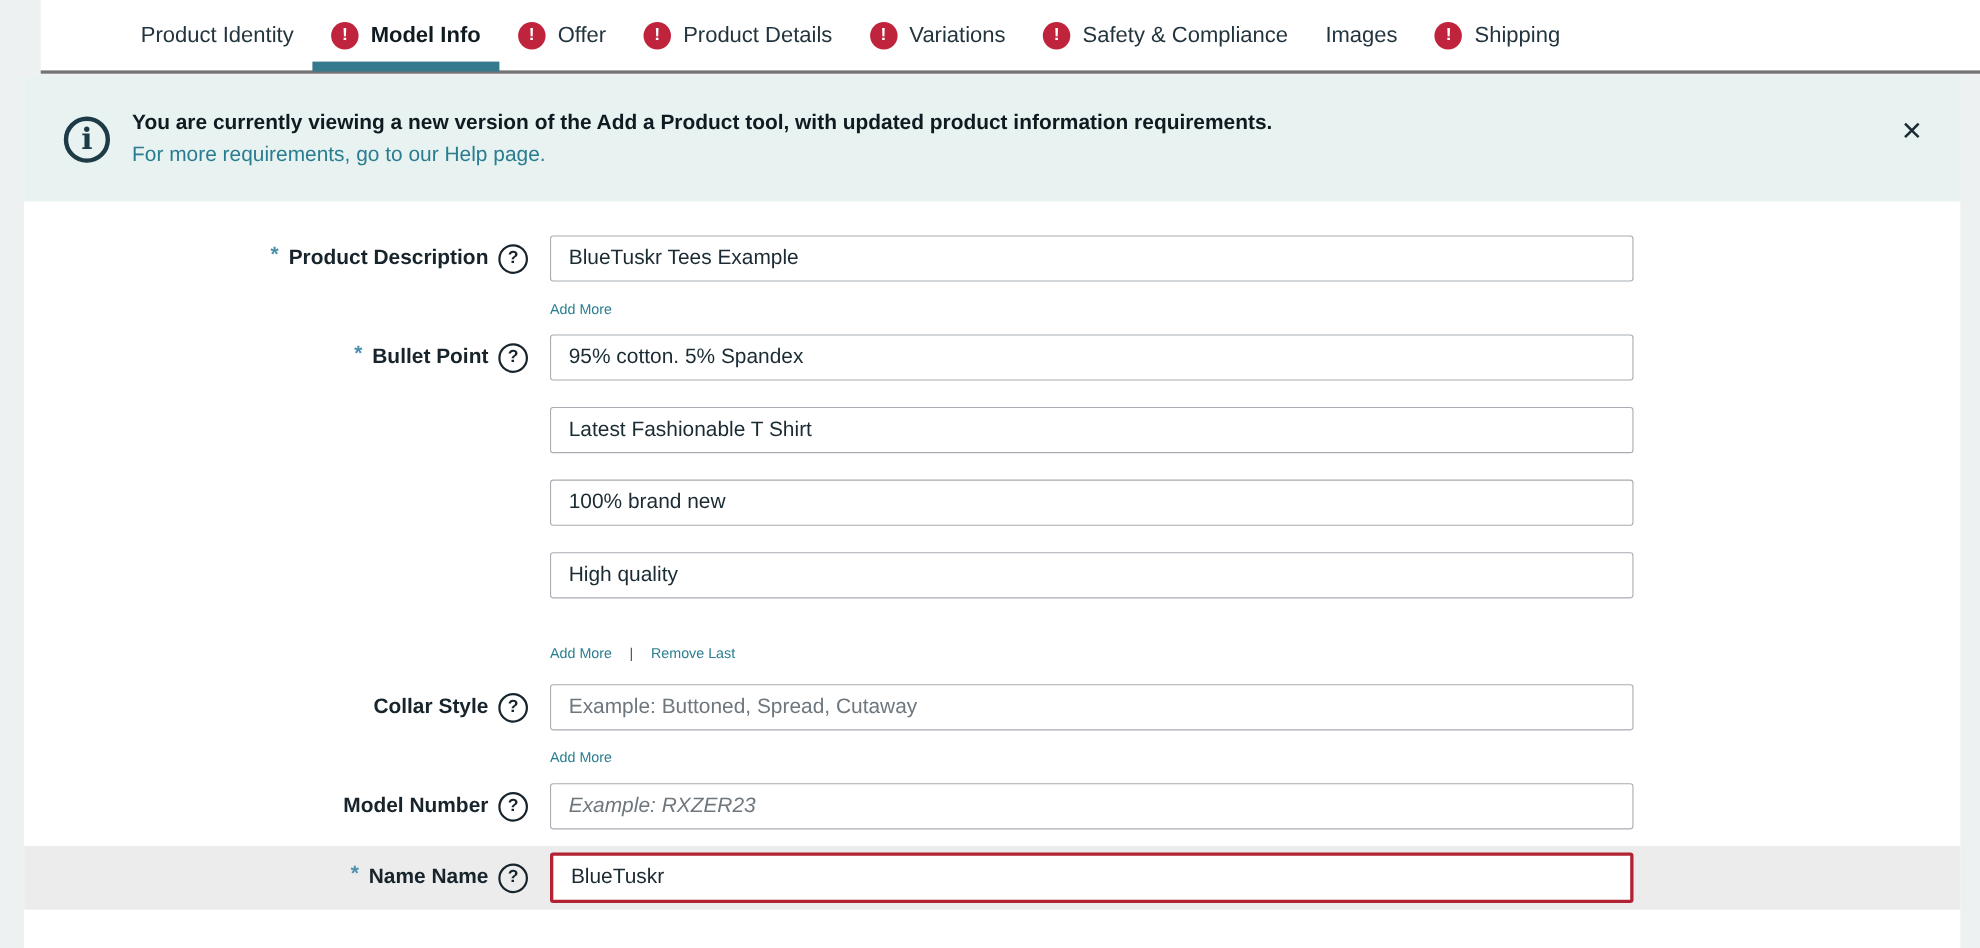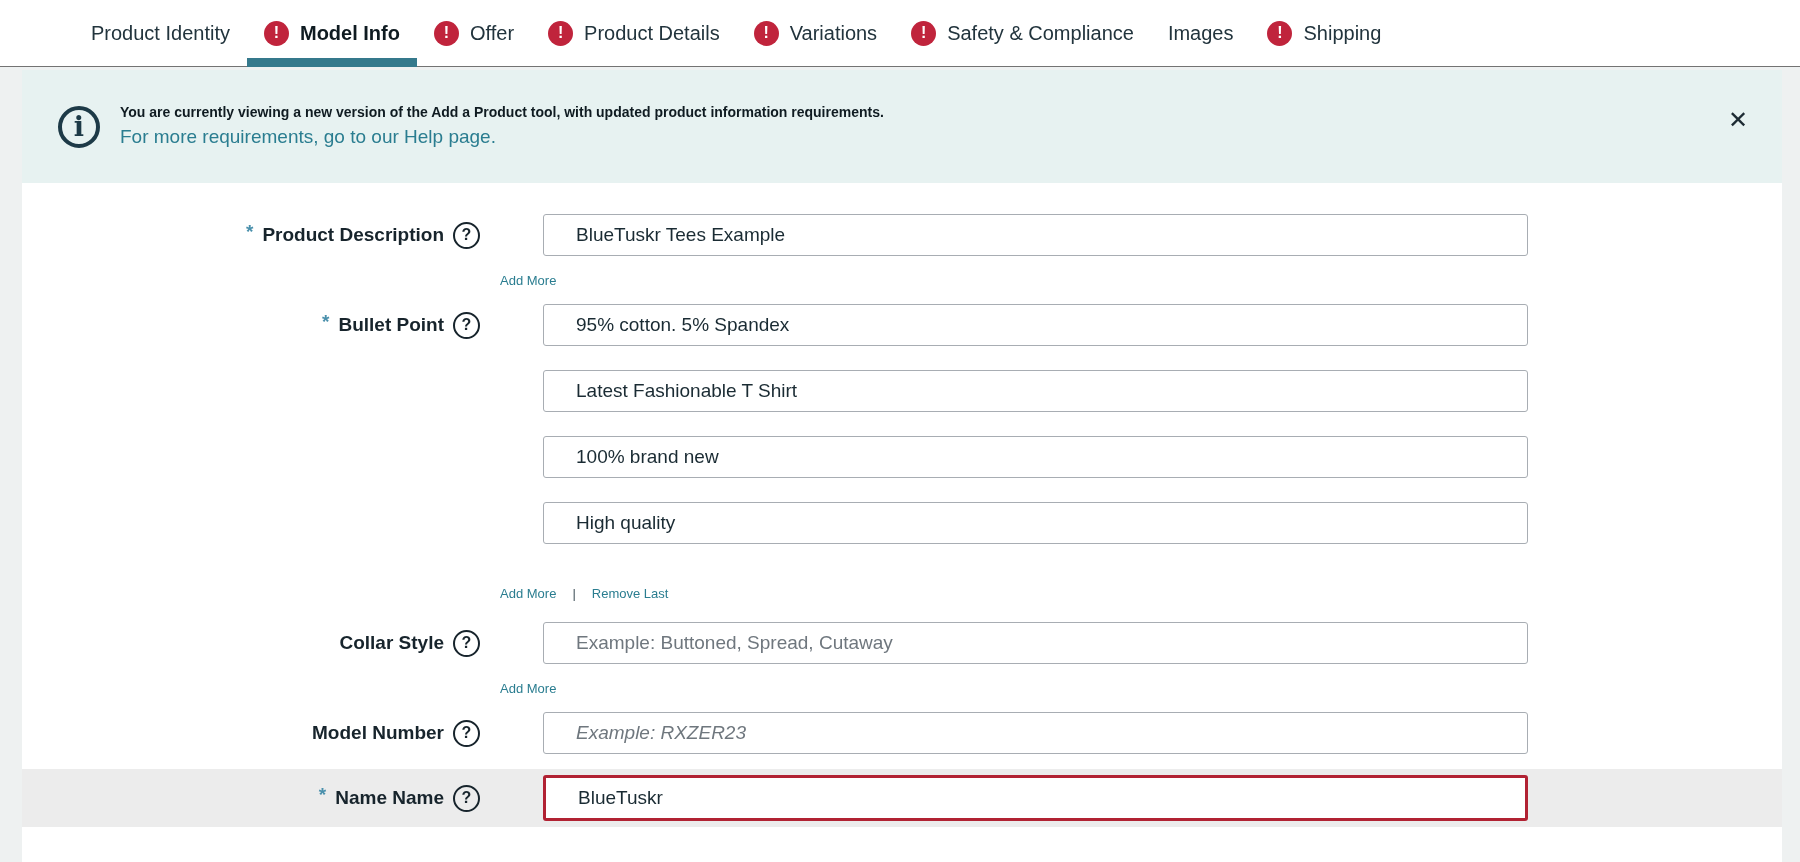--- a/index.html
+++ b/index.html
@@ -7,56 +7,56 @@
     --error-border:#b12233; --banner-bg:#e7f2f1; --page-bg:#eef1f1;
     --highlight-bg:#ececec; --label-color:#17242c; --input-border:#a8adb3;
     --placeholder-gray:#6f777e; --link-teal:#2a7d90; --text-dark:#1a2b33;
     --icon-dark:#1d3a47;
   }
   *{box-sizing:border-box;}
   html,body{margin:0;padding:0;width:1800px;height:862px;overflow:hidden;
     font-family:"Liberation Sans",sans-serif;background:var(--page-bg);}
   
   .tab-bar{height:67px;background:#ffffff;display:flex;align-items:center;
-    padding-left:74px;border-bottom:1px solid #737373;}
+    padding-left:74px;border-bottom:3px solid #737373;margin-left:37px;}
   .tab{position:relative;height:100%;display:flex;align-items:center;gap:11px;
     padding:0 17px;font-size:20px;color:#22343d;cursor:pointer;white-space:nowrap;}
   .tab.active .tab-label{font-weight:bold;color:#0f1b21;}
   .tab-underline{position:absolute;left:0;right:0;bottom:-1px;height:9px;
     background:var(--underline-teal);}
   .badge{width:25px;height:25px;border-radius:50%;background:var(--error-red);
     color:#fff;font-weight:bold;font-size:16px;display:flex;align-items:center;
     justify-content:center;flex:0 0 auto;}
   
   .card{margin:3px 18px 0 22px;background:#ffffff;}
   .banner{background:var(--banner-bg);height:113px;display:flex;align-items:center;
     padding:0 70px 0 36px;position:relative;}
   .info-icon{width:42px;height:42px;border-radius:50%;border:4px solid var(--icon-dark);
     display:flex;align-items:center;justify-content:center;flex:0 0 auto;margin-right:20px;}
   .info-i{font-family:"DejaVu Serif",serif;font-weight:bold;font-size:27px;
     color:var(--icon-dark);line-height:1;}
-  .banner-title{font-weight:bold;font-size:14px;color:#0f1b21;line-height:1.3;}
+  .banner-title{font-weight:bold;font-size:19px;color:#0f1b21;line-height:1.3;}
   .banner-link{font-size:19px;color:var(--link-teal);line-height:1.3;margin-top:4px;
     display:inline-block;cursor:pointer;text-decoration:none;}
   .banner-close{position:absolute;right:34px;top:38px;font-size:24px;color:#1d2b33;
     cursor:pointer;line-height:1;}
   
   .form{padding-top:31px;padding-bottom:42px;background:#fff;}
   .form-row{display:flex;align-items:flex-start;}
   .label-col{width:458px;flex:0 0 458px;display:flex;justify-content:flex-end;
     align-items:center;gap:9px;height:42px;}
   .req{color:#4a90ac;font-weight:bold;font-size:19px;position:relative;top:-3px;}
   .field-label{font-weight:bold;font-size:19px;color:var(--label-color);white-space:nowrap;}
   .help-icon{width:27px;height:27px;border-radius:50%;border:2px solid #17242c;
     display:flex;align-items:center;justify-content:center;font-size:16px;
     font-weight:bold;color:#17242c;cursor:pointer;flex:0 0 auto;}
   .input-col{margin-left:20px;width:985px;flex:0 0 985px;}
   .text-input{width:100%;height:42px;border:1px solid var(--input-border);
-    border-radius:3px;padding:0 32px;font-size:19px;color:var(--text-dark);
-    font-family:"Liberation Sans",sans-serif;background:#fff;outline:none;margin-left:43px;}
+    border-radius:3px;padding:0 16px;font-size:19px;color:var(--text-dark);
+    font-family:"Liberation Sans",sans-serif;background:#fff;outline:none;}
   .text-input::placeholder{color:var(--placeholder-gray);opacity:1;}
   .italic-ph::placeholder{font-style:italic;}
   .text-input.error{border:3px solid var(--error-border);height:46px;border-radius:3px;}
   .stack .text-input{margin-bottom:24px;}
   .stack .text-input:last-child{margin-bottom:0;}
   .link-row{margin-top:12px;height:24px;display:flex;align-items:center;gap:16px;
     font-size:13px;}
   .link-row.tight{margin-top:13px;}
   .link{color:var(--link-teal);cursor:pointer;text-decoration:none;}
   .sep{color:#44545c;}

